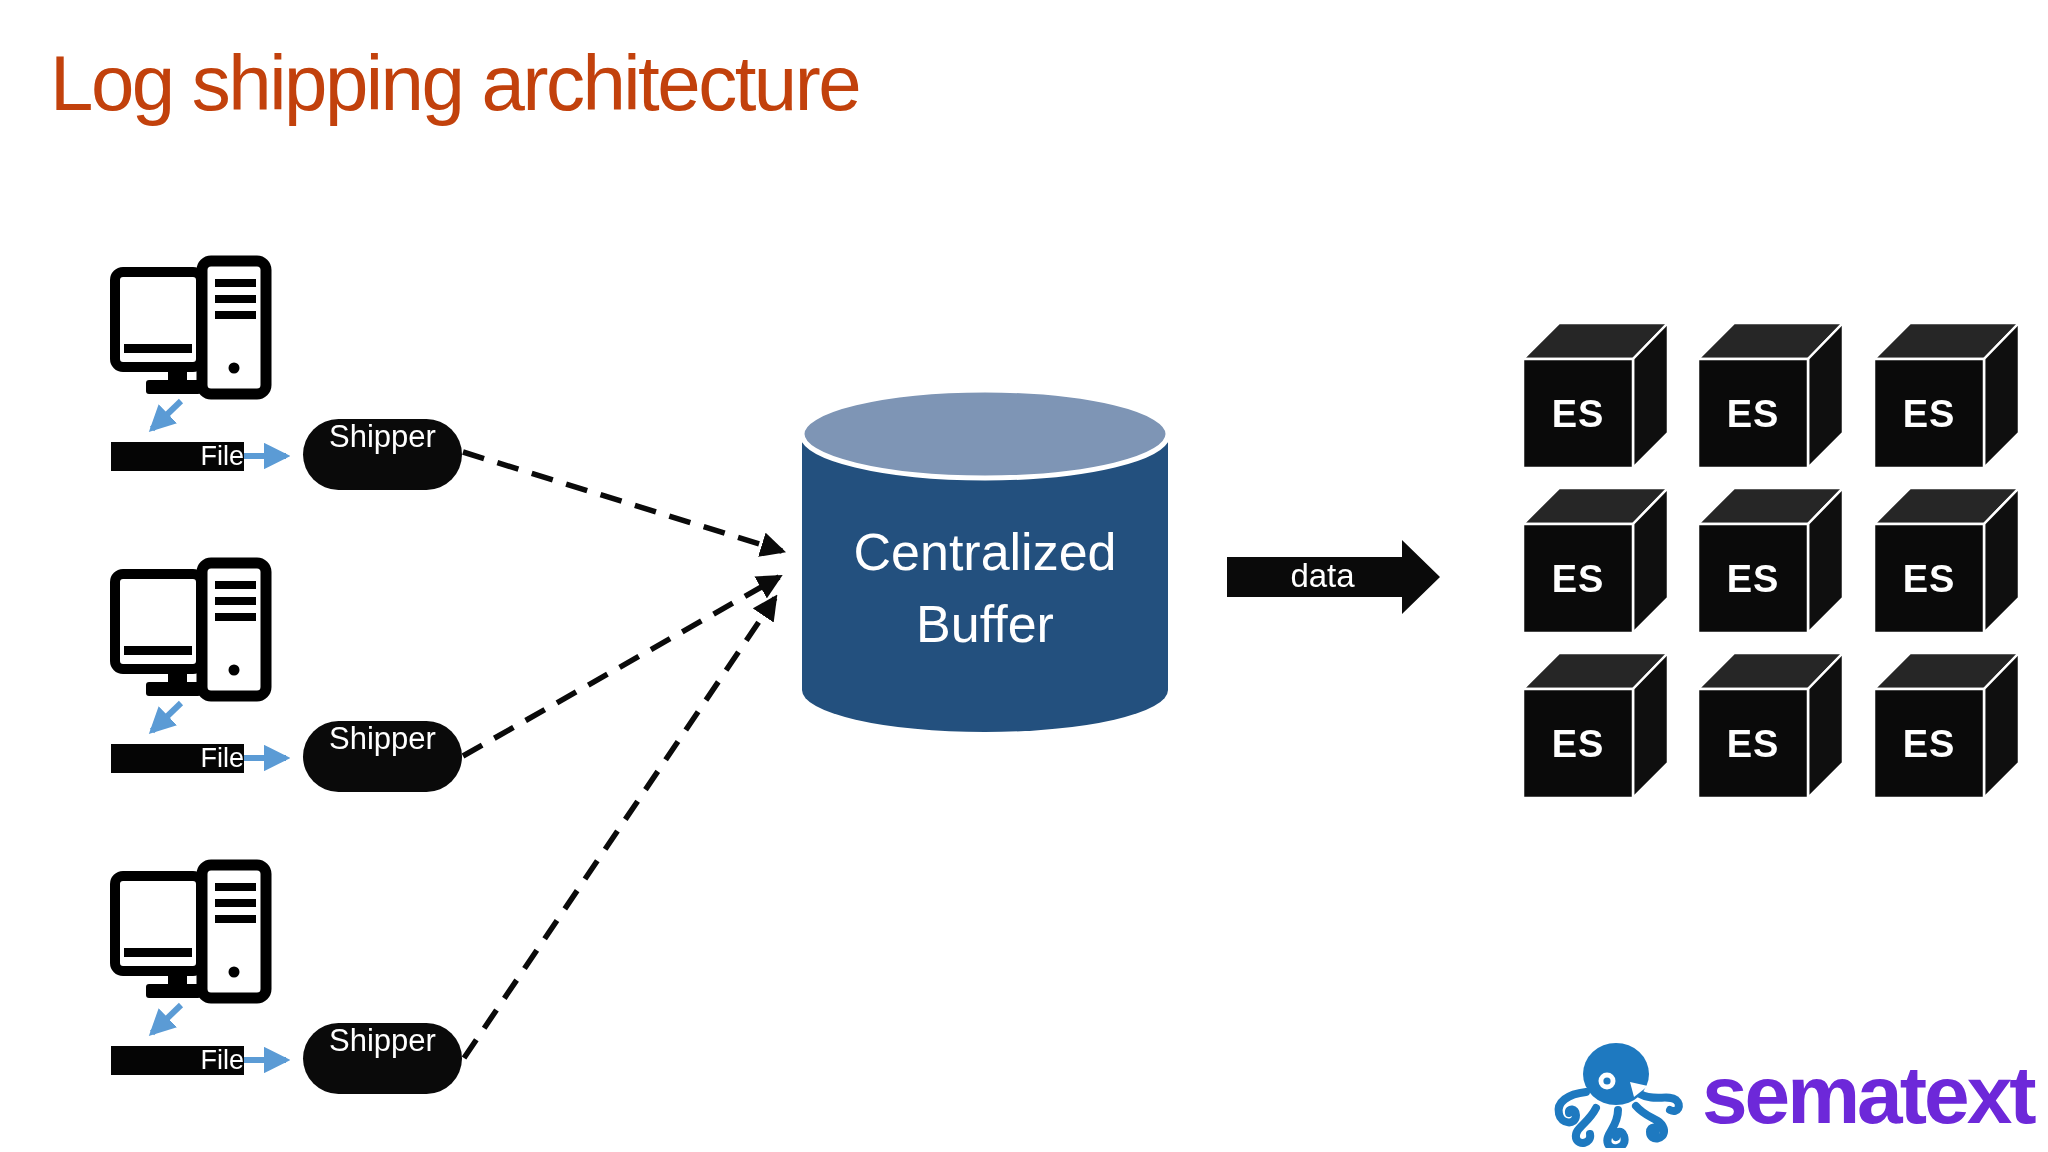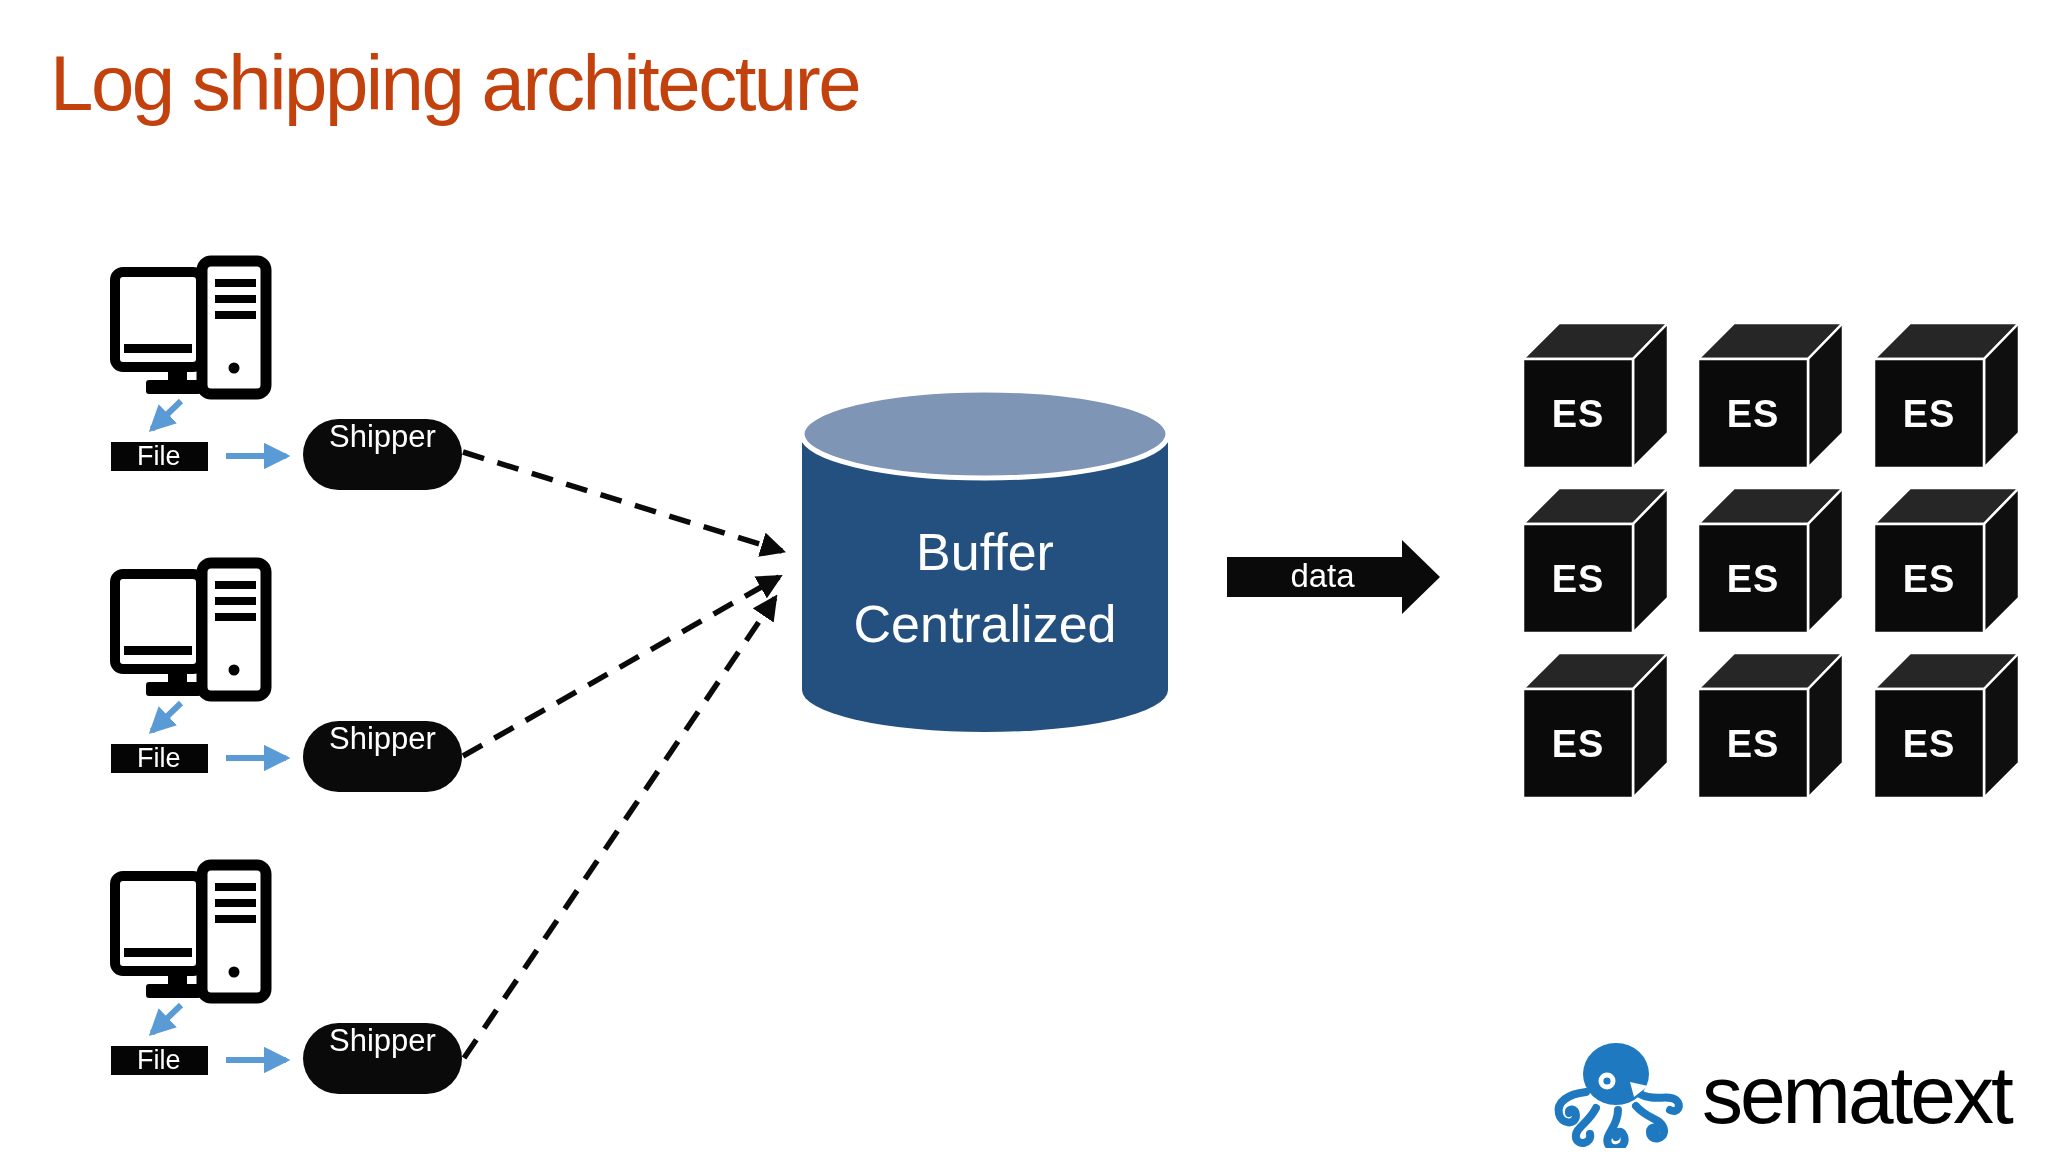--- a/index.html
+++ b/index.html
@@ -11,22 +11,22 @@
   .title{
     position:absolute;left:50px;top:38px;
     font-size:78px;font-weight:300;color:#c2410c;letter-spacing:-2.5px;
     white-space:nowrap;
   }
   
   svg.connectors{position:absolute;left:0;top:0;width:2048px;height:1152px;z-index:1;}
   
   .computer{position:absolute;width:162px;height:145px;z-index:2;}
   .file-box{
-    position:absolute;left:111px;width:97px;height:29px;background:#050505;z-index:2;
-    display:flex;align-items:center;justify-content:flex-start;padding-left:26px;box-sizing:border-box;
+    position:absolute;left:111px;width:133px;height:29px;background:#050505;z-index:2;
+    display:flex;align-items:center;justify-content:flex-end;padding-left:26px;box-sizing:border-box;
     color:#fff;font-size:27px;
   }
   .shipper-pill{
     position:absolute;left:303px;width:159px;height:71px;background:#0a0a0a;border-radius:36px;z-index:2;
     display:flex;align-items:flex-start;justify-content:center;color:#fff;font-size:31px;
   }
   
   .cylinder{position:absolute;left:800px;top:388px;width:370px;height:350px;z-index:2;}
   .buffer-label{
     position:absolute;left:800px;top:516px;width:370px;z-index:3;text-align:center;
@@ -44,21 +44,21 @@
   .cube{position:absolute;width:147px;height:147px;z-index:2;font-weight:bold;}
   .cube svg{position:absolute;left:0;top:0;}
   .cube .cube-label{
     position:absolute;left:56px;top:92px;transform:translate(-50%,-50%);
     color:#ffffff;font-size:38px;letter-spacing:1px;
   }
   
   .logo-octopus{position:absolute;left:1552px;top:1036px;width:152px;height:112px;z-index:2;}
   .logo-word{
     position:absolute;left:1702px;top:1048px;z-index:2;
-    font-size:82px;font-weight:400;color:#000000;letter-spacing:-3px;text-align:center;
+    font-size:82px;font-weight:700;color:#6d28d9;letter-spacing:-3px;text-align:center;
   }
 </style>
 </head>
 <body>
 
 <div class="slide">
 
   <div class="title">Log shipping architecture</div>
 
   <svg class="connectors" viewBox="0 0 2048 1152">
@@ -137,22 +137,22 @@
   </div>
   <div class="shipper-pill" style="top:1023px">
     <span>Shipper</span>
   </div>
 
   <svg class="cylinder" viewBox="0 0 370 350">
     <path d="M2 46 L2 302 A 183 42 0 0 0 368 302 L368 46 Z" fill="#23507E"></path>
     <ellipse cx="185" cy="46" rx="183" ry="44" fill="#7E95B5" stroke="#ffffff" stroke-width="5"></ellipse>
   </svg>
   <div class="buffer-label">
+    <span>Centralized</span>
     <span>Buffer</span>
-    <span>Centralized</span>
   </div>
 
   <div class="data-arrow">
     <svg width="213" height="74" viewBox="0 0 213 74">
       <polygon points="0,17 175,17 175,0 213,37 175,74 175,57 0,57" fill="#0a0a0a"></polygon>
     </svg>
     <span class="lbl">data</span>
   </div>
 
   <div class="cube" style="left:1522px;top:322px">

